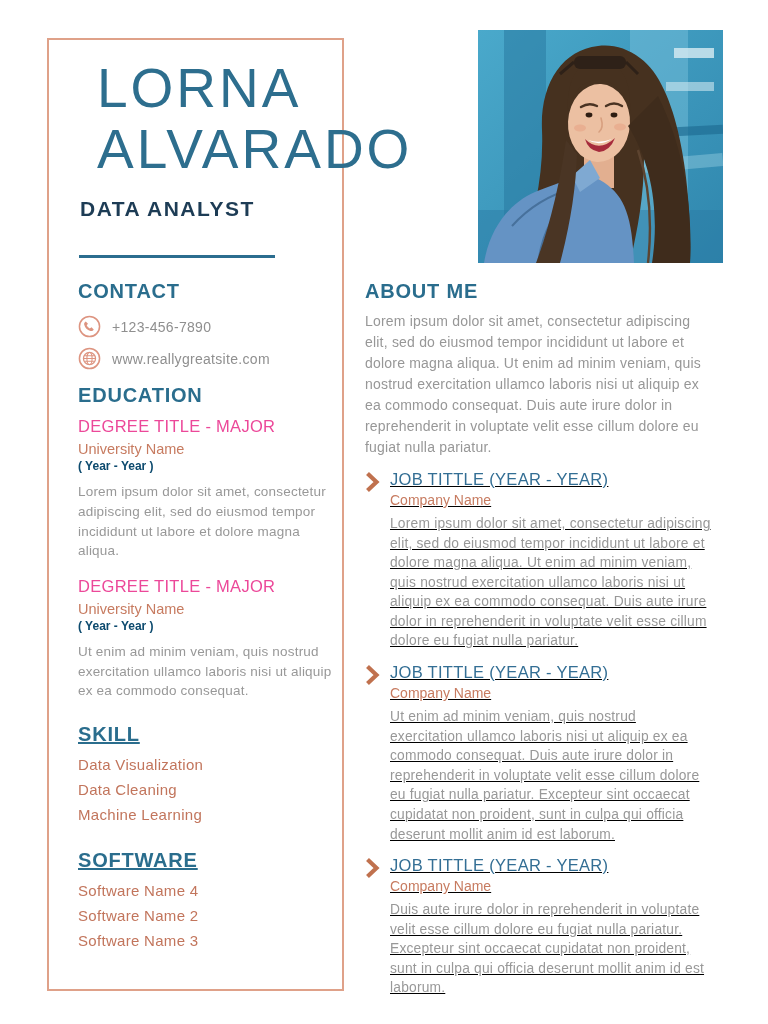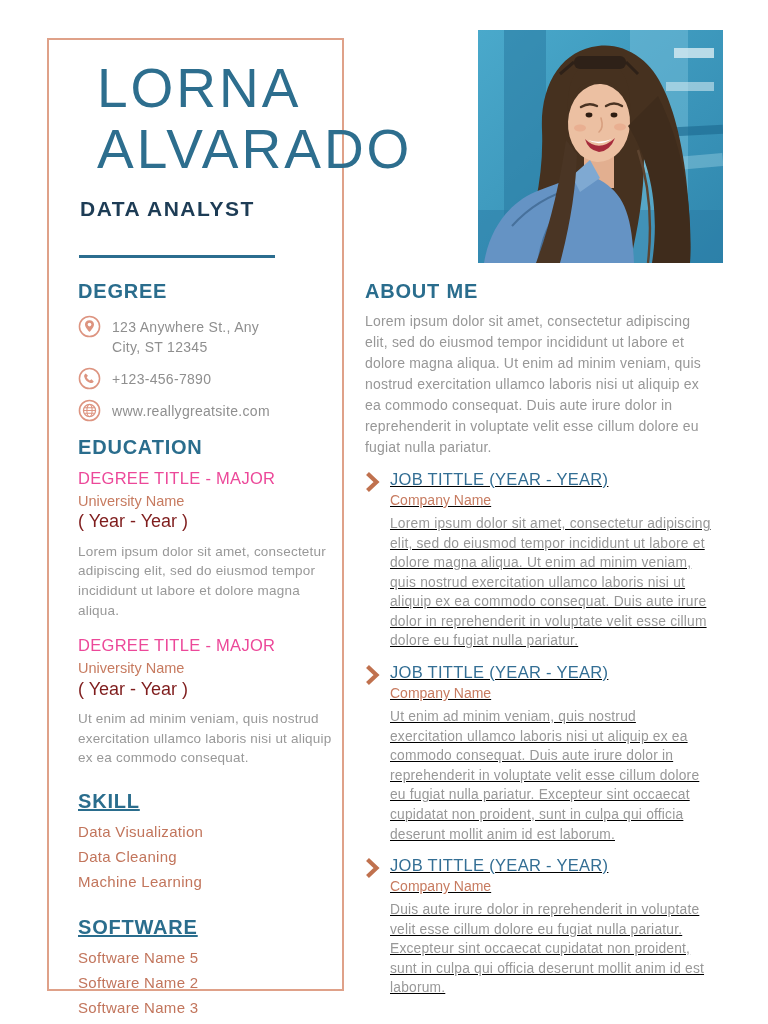--- a/index.html
+++ b/index.html
@@ -43,21 +43,21 @@
   .cicon { flex:0 0 23px; width:23px; height:23px; margin-right:11px; margin-top:0; }
   .cicon svg { width:23px; height:23px; display:block; }
   .ctext { color:#8f8f8f; font-size:14px; line-height:1.45; letter-spacing:0.3px; padding-top:2px; }
   .ctext .blk { display:block; }
   
   .edu-head { margin-top:14px; }
   .edu-entry { margin-top:10px; }
   .edu-entry + .edu-entry { margin-top:16px; }
   .degree { color:#ec4899; font-size:16.5px; font-weight:500; letter-spacing:0.3px; }
   .univ   { color:#c77b60; font-size:14.5px; font-weight:500; margin-top:4px; line-height:1.3; }
-  .years  { color:#7f1d1d; font-size:18px; font-weight:400; line-height:1.3; }
+  .years  { color:#0c4a6e; font-size:12px; font-weight:700; line-height:1.3; }
   .edu-desc { color:#989898; font-size:13.5px; line-height:1.45; margin-top:8px; letter-spacing:0.2px; }
   
   .skill-head { margin-top:22px;text-decoration:underline; }
   .plain-list { margin-top:6px; }
   .plain-list li { list-style:none; color:#c2755c; font-size:15px; line-height:1.67; letter-spacing:0.3px; }
   
   .about-text { color:#979797; font-size:14px; line-height:1.5; margin-top:8px; letter-spacing:0.2px; }
   
   .work-head { margin-top:13px; }
   .job { display:flex; margin-top:12px;text-decoration:underline; }
@@ -128,35 +128,22 @@
   <h1 class="name-block">
     <span>LORNA</span>
     <span>ALVARADO</span>
   </h1>
   <div class="role">DATA ANALYST</div>
   <div class="divider"></div>
 
   <div class="col-left">
 
     <section>
-      <h2 class="sec">DEGREE</h2>
+      <h2 class="sec">CONTACT</h2>
       <div class="contact-list">
-        <div class="c-item">
-          <span class="cicon">
-            <svg viewBox="0 0 24 24">
-                <circle cx="12" cy="12" r="10.5" fill="none" stroke="#dd9480" stroke-width="1.6"></circle>
-                <path d="M12 5.4 c2.9,0 4.7,2 4.7,4.4 c0,3.1 -4.7,7.8 -4.7,7.8 s-4.7,-4.7 -4.7,-7.8 c0,-2.4 1.8,-4.4 4.7,-4.4 Z" fill="#dd9480"></path>
-                <circle cx="12" cy="10" r="1.9" fill="#ffffff"></circle>
-              </svg>
-          </span>
-          <span class="ctext">
-            <span>123 Anywhere St., Any</span>
-            <span class="blk">City, ST 12345</span>
-          </span>
-        </div>
         <div class="c-item">
           <span class="cicon">
             <svg viewBox="0 0 24 24">
                 <circle cx="12" cy="12" r="10.5" fill="none" stroke="#dd9480" stroke-width="1.6"></circle>
                 <path d="M8.1 6.7 l2.3 2.3 -1.3 1.8 c0.6,1.5 1.7,2.6 3.2,3.2 l1.8,-1.3 2.3,2.3 c-0.6,1.5 -2.1,2.1 -3.5,1.7 c-3.3,-0.9 -5.5,-3.1 -6.4,-6.4 c-0.4,-1.4 0.2,-2.9 1.6,-3.6 Z" fill="#dd9480"></path>
               </svg>
           </span>
           <span class="ctext">+123-456-7890</span>
         </div>
         <div class="c-item">
@@ -194,21 +181,21 @@
       <ul class="plain-list">
         <li>Data Visualization</li>
         <li>Data Cleaning</li>
         <li>Machine Learning</li>
       </ul>
     </section>
 
     <section>
       <h2 class="sec skill-head">SOFTWARE</h2>
       <ul class="plain-list">
-        <li>Software Name 5</li>
+        <li>Software Name 4</li>
         <li>Software Name 2</li>
         <li>Software Name 3</li>
       </ul>
     </section>
 
   </div>
 
   <div class="col-right">
 
     <section>

